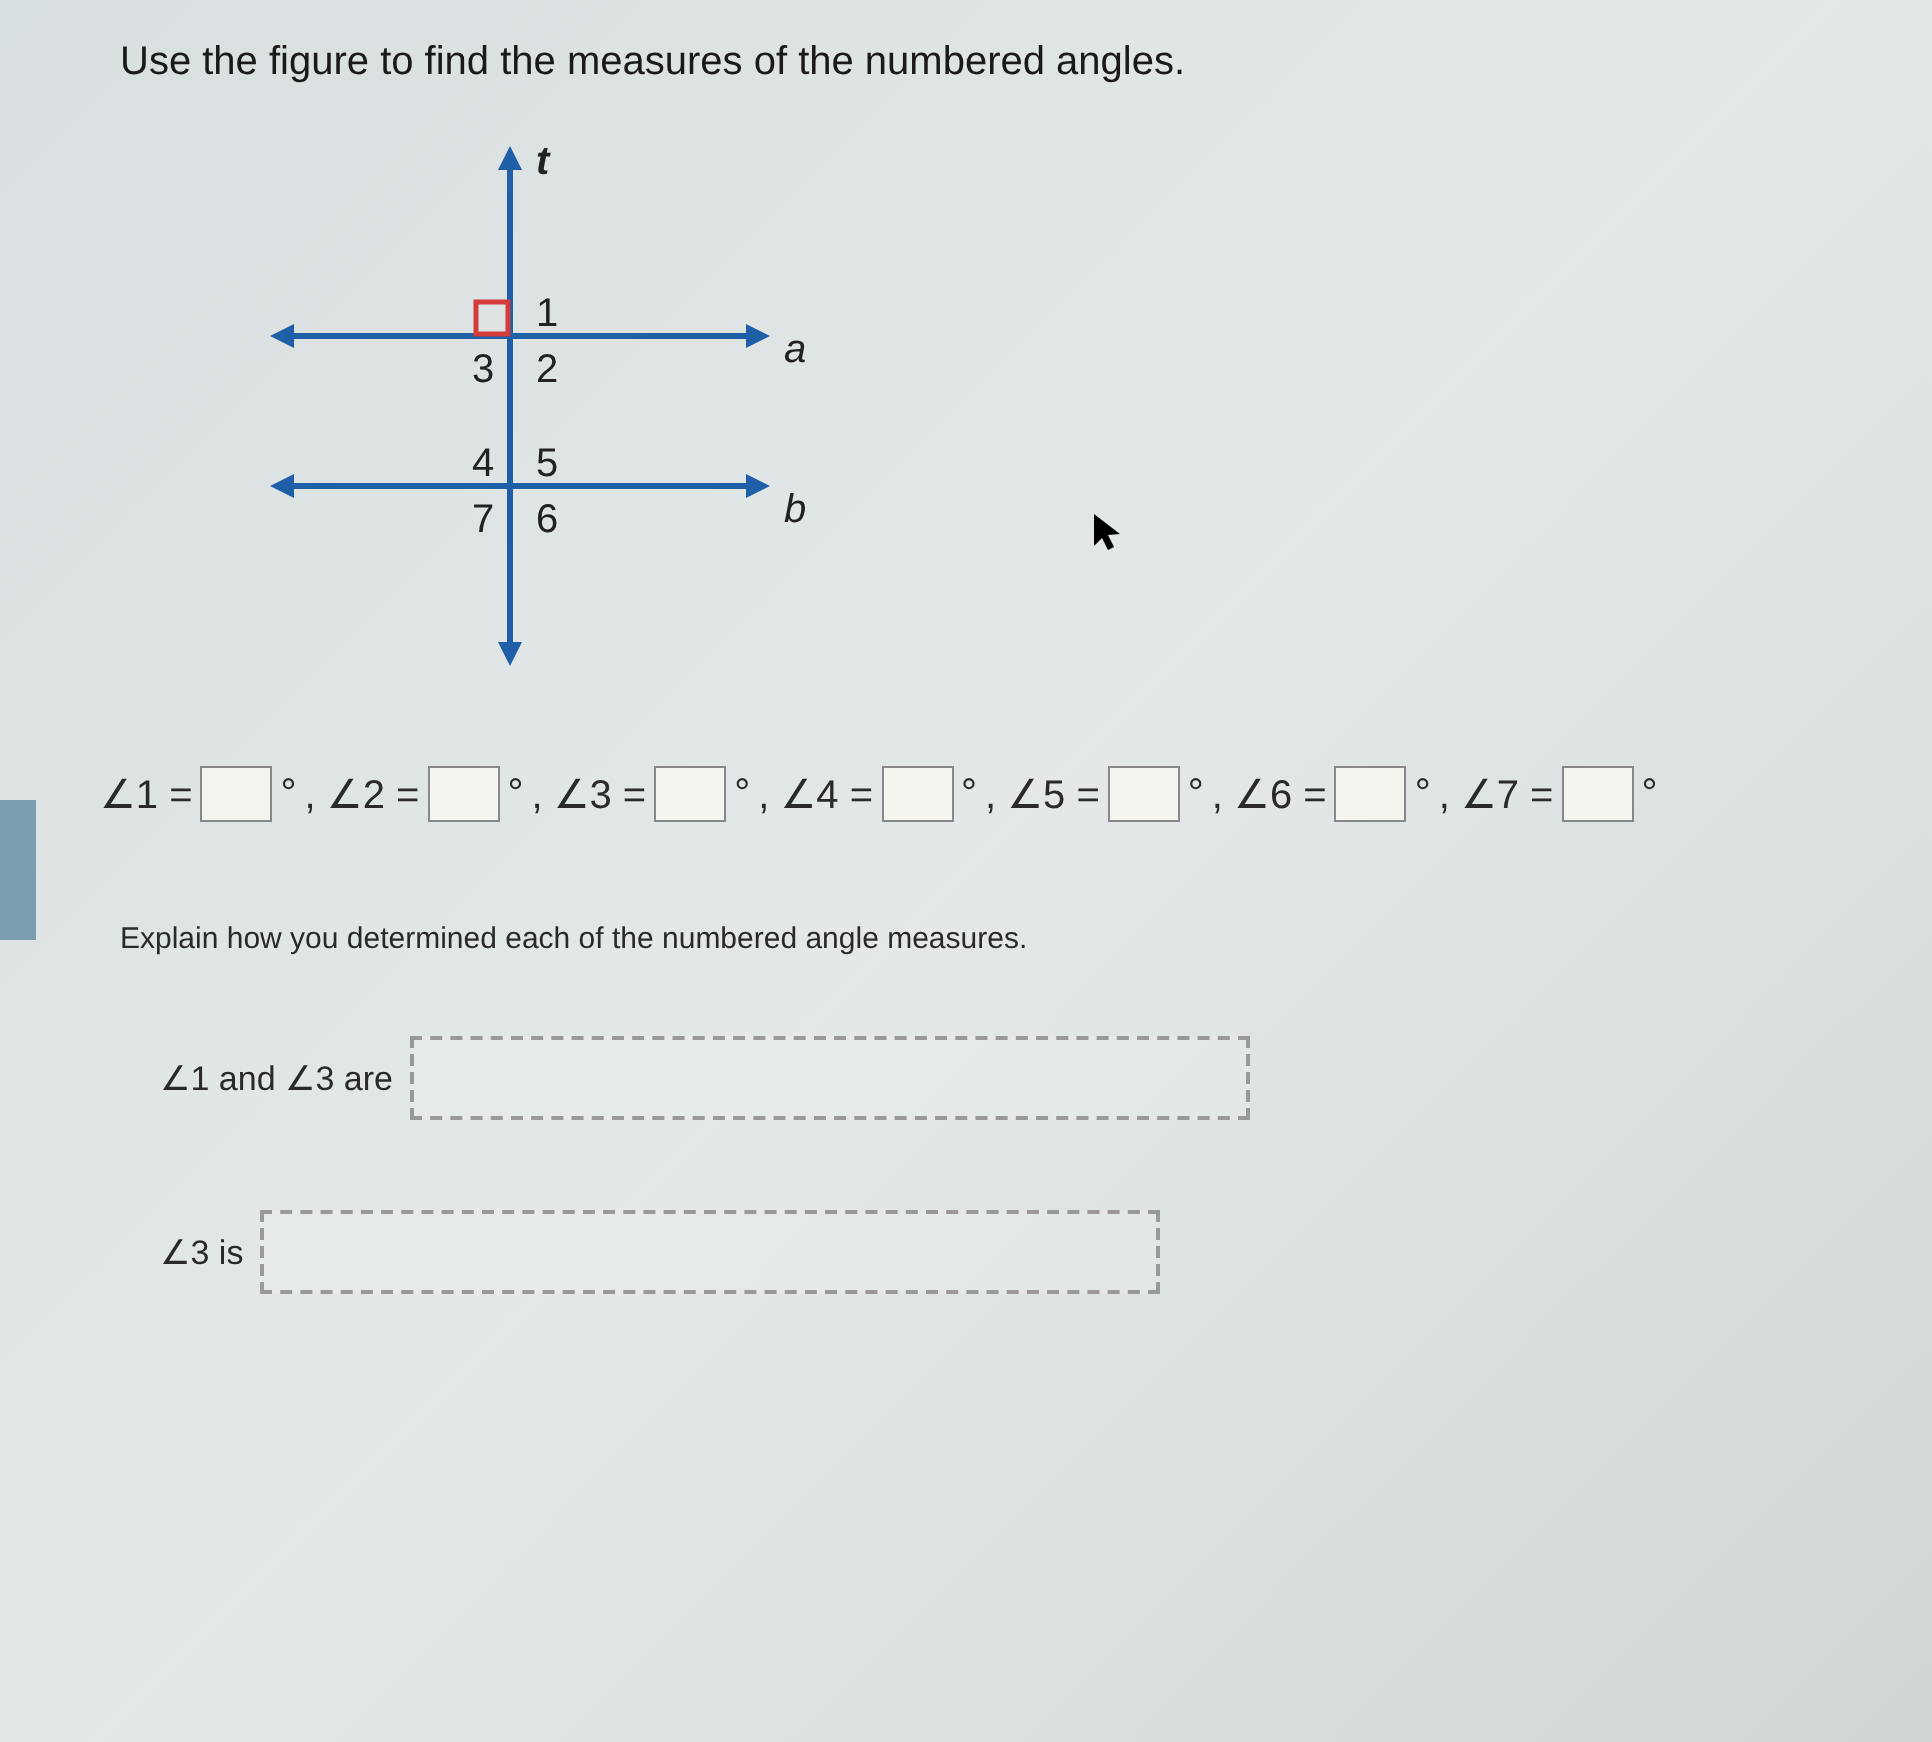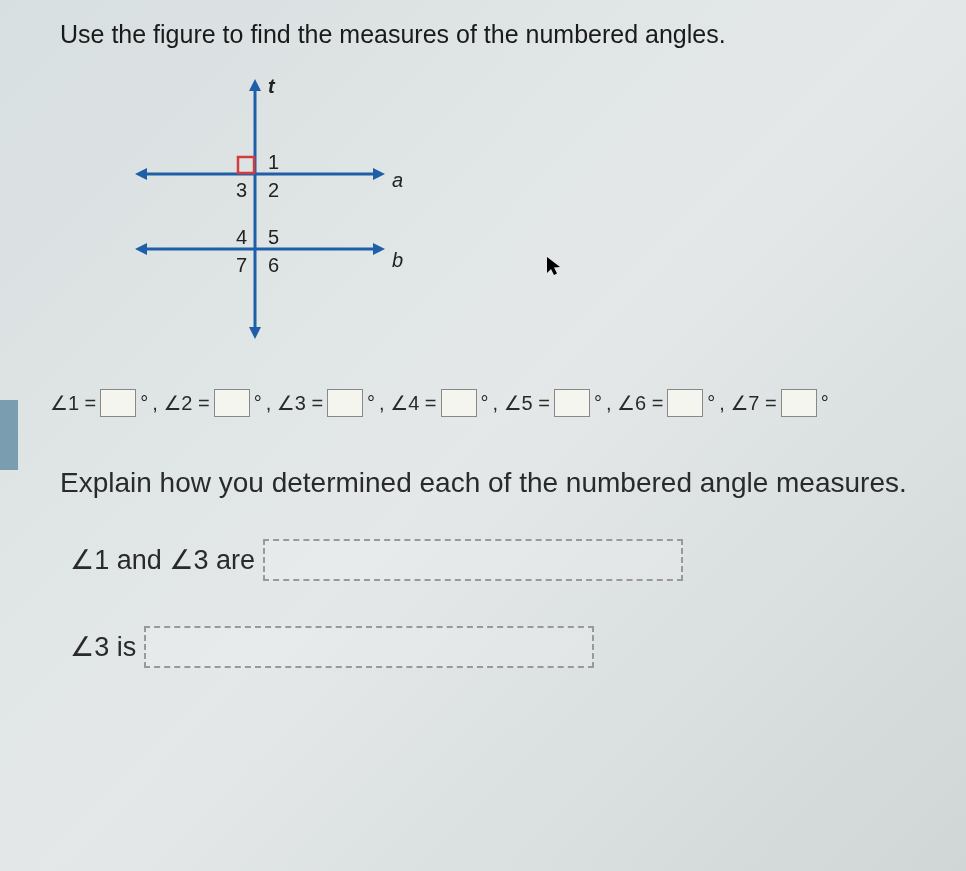--- a/index.html
+++ b/index.html
@@ -6,21 +6,21 @@
     body {
       width: 966px;
       height: 871px;
       background: linear-gradient(135deg, #d8dfe0 0%, #e4e8e8 50%, #d0d6d6 100%);
       font-family: Arial, sans-serif;
       color: #2a2a2a;
       padding: 20px 30px;
       position: relative;
     }
     .question-text {
-      font-size: 25px;
+      font-size: 20px;
       color: #1a1a1a;
       margin-bottom: 20px;
       padding-left: 30px;
     }
     .figure-container {
       position: relative;
       width: 320px;
       height: 280px;
       margin-left: 90px;
       margin-bottom: 40px;
@@ -40,30 +40,30 @@
     }
     .input-box {
       width: 36px;
       height: 28px;
       border: 1px solid #888;
       background: #f5f5f0;
       display: inline-block;
       vertical-align: middle;
     }
     .explain-text {
-      font-size: 28px;
+      font-size: 15px;
       color: #2a2a2a;
       margin: 40px 0 40px 30px;
     }
     .fill-row {
       display: flex;
       align-items: center;
-      margin-left: 40px;
+      margin-left: 50px;
       margin-bottom: 45px;
-      font-size: 27px;
+      font-size: 17px;
       color: #2a2a2a;
     }
     .dashed-box {
       border: 2px dashed #999;
       background: rgba(255,255,255,0.15);
       height: 42px;
       margin-left: 8px;
     }
     .dashed-box.wide { width: 420px; }
     .dashed-box.wider { width: 450px; }

